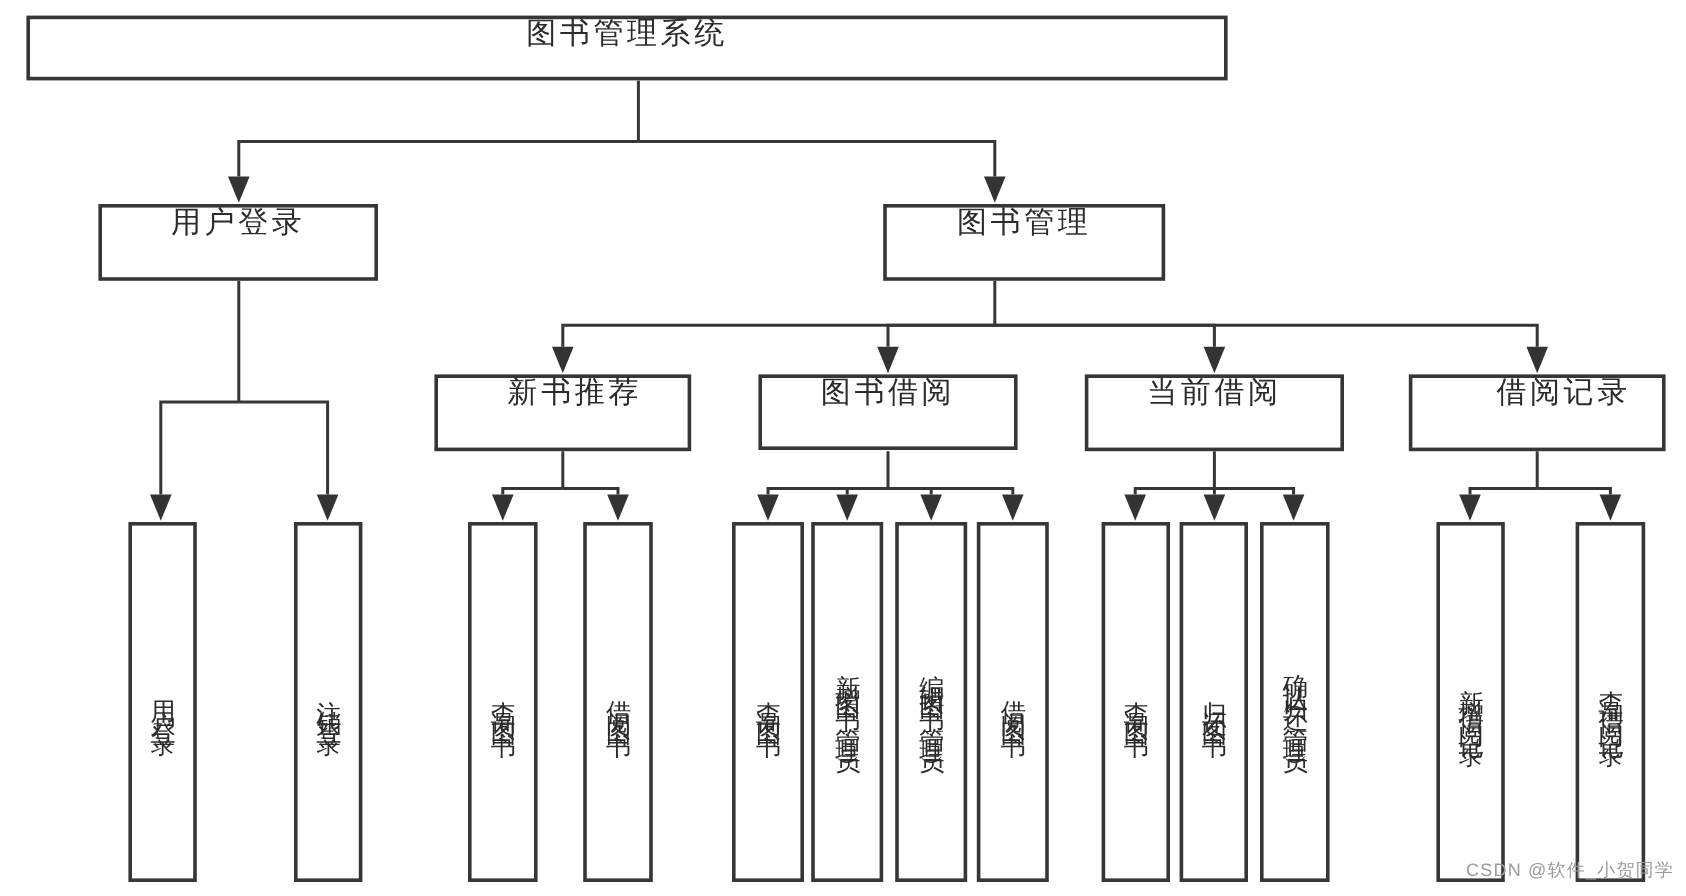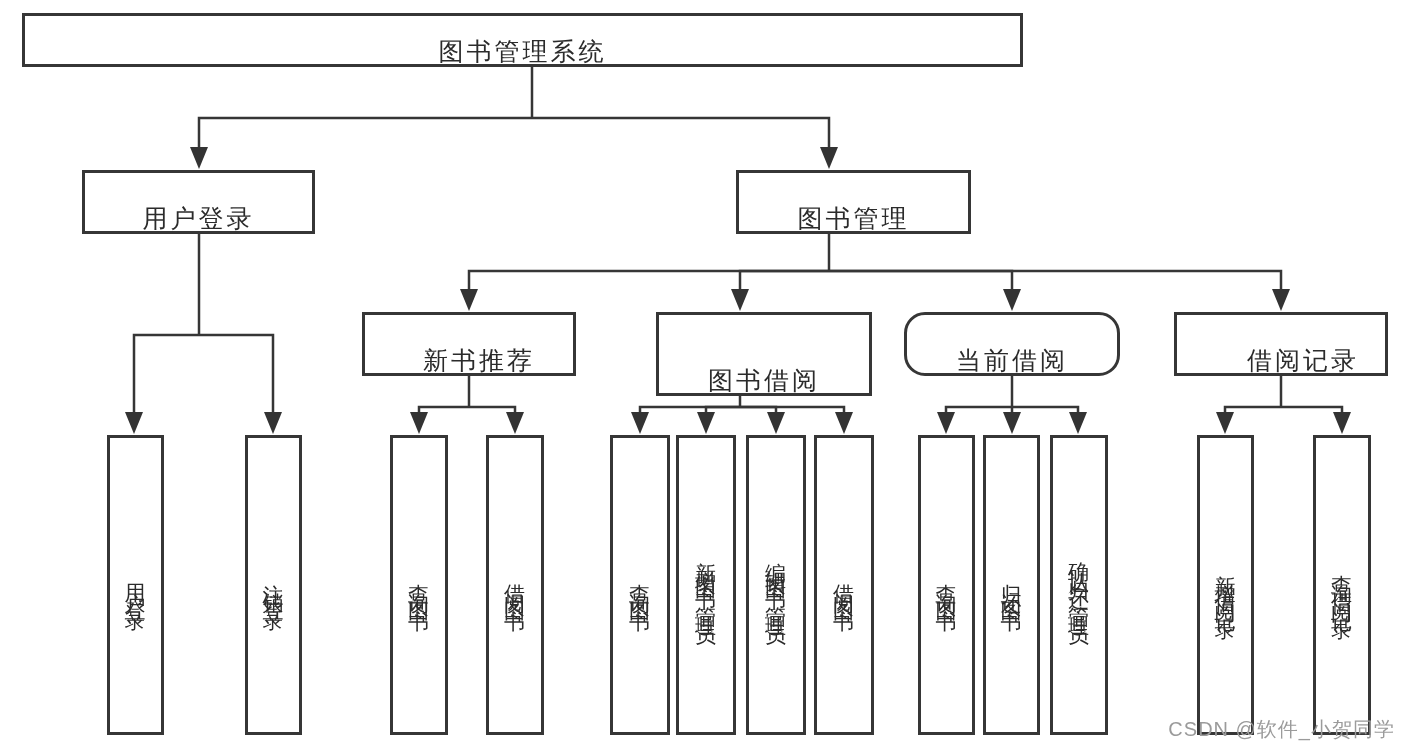--- a/index.html
+++ b/index.html
@@ -30,21 +30,21 @@
   .connectors polygon {
     fill: #333333;
     stroke: none;
   }
   .hbox {
     position: absolute;
     box-sizing: border-box;
     background: #ffffff;
     border: 3px solid #363636;
     display: flex;
-    align-items: flex-end;
+    align-items: flex-start;
     justify-content: center;
     z-index: 2;
   }
   .hlabel {
     font-size: 25px;
     letter-spacing: 3px;
     color: #2b2b2b;
     white-space: nowrap;
     line-height: 1;
   }
@@ -67,21 +67,21 @@
     font-size: 21px;
     letter-spacing: 9px;
     line-height: 1;
     color: #2b2b2b;
     white-space: nowrap;
   }
   .watermark {
     position: absolute;
     top: 716px;
     right: 10px;
-    font-size: 20px;
+    font-size: 15px;
     letter-spacing: 1px;
     color: #9b9b9b;
     z-index: 10;
     white-space: nowrap;
     text-align: right;
   }
 </style>
 </head>
 <body>
 
@@ -151,24 +151,24 @@
   <div class="hbox" style="left:82px; top:170px; width:233px; height:64px;">
     <span class="hlabel">用户登录</span>
   </div>
   <div class="hbox" style="left:712px; top:170px; width:235px; height:64px;margin-left:24px;">
     <span class="hlabel">图书管理</span>
   </div>
 
   <div class="hbox" style="left:362px; top:312px; width:214px; height:64px;padding-left:20px;">
     <span class="hlabel">新书推荐</span>
   </div>
-  <div class="hbox" style="left:632px; top:312px; width:216px; height:84px;margin-left:24px;">
+  <div class="hbox" style="left:632px; top:312px; width:216px; height:63px;">
     <span class="hlabel">图书借阅</span>
   </div>
-  <div class="hbox" style="left:904px; top:312px; width:216px; height:64px;border-radius:21px;">
+  <div class="hbox" style="left:904px; top:312px; width:216px; height:64px;">
     <span class="hlabel">当前借阅</span>
   </div>
   <div class="hbox" style="left:1174px; top:312px; width:214px; height:64px;padding-left:44px;">
     <span class="hlabel">借阅记录</span>
   </div>
 
   <div class="vbox" style="left:107px; width:57px;">
     <span class="vlabel">用户登录</span>
   </div>
   <div class="vbox" style="left:245px; width:57px;">

